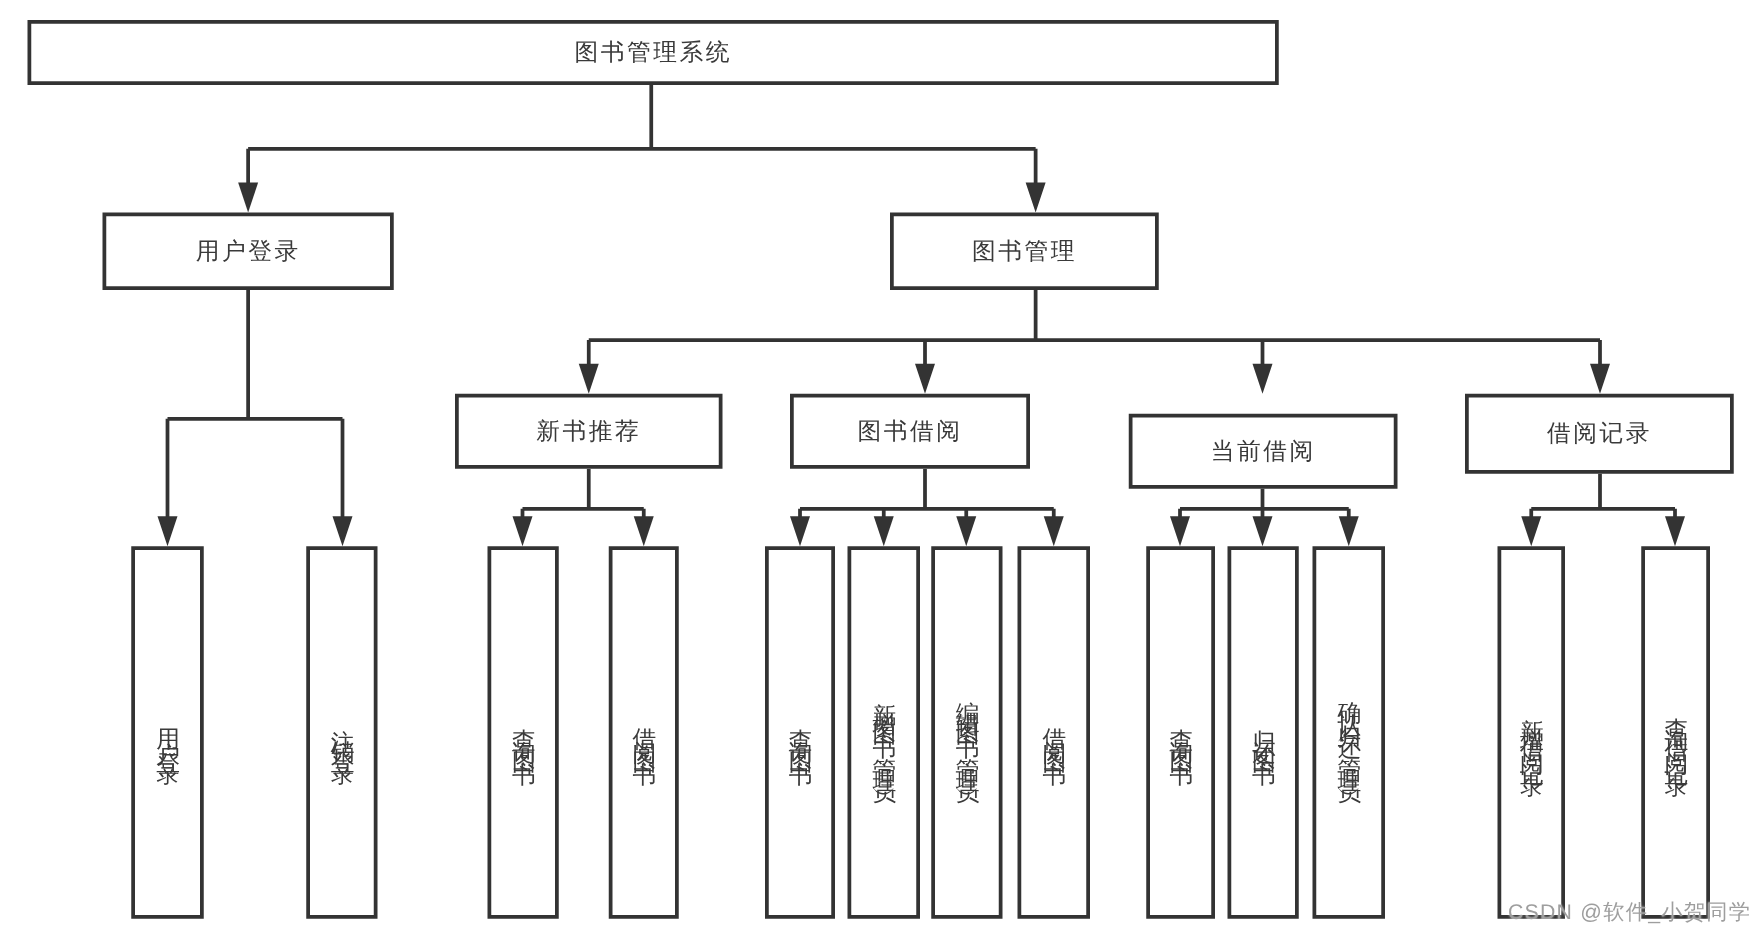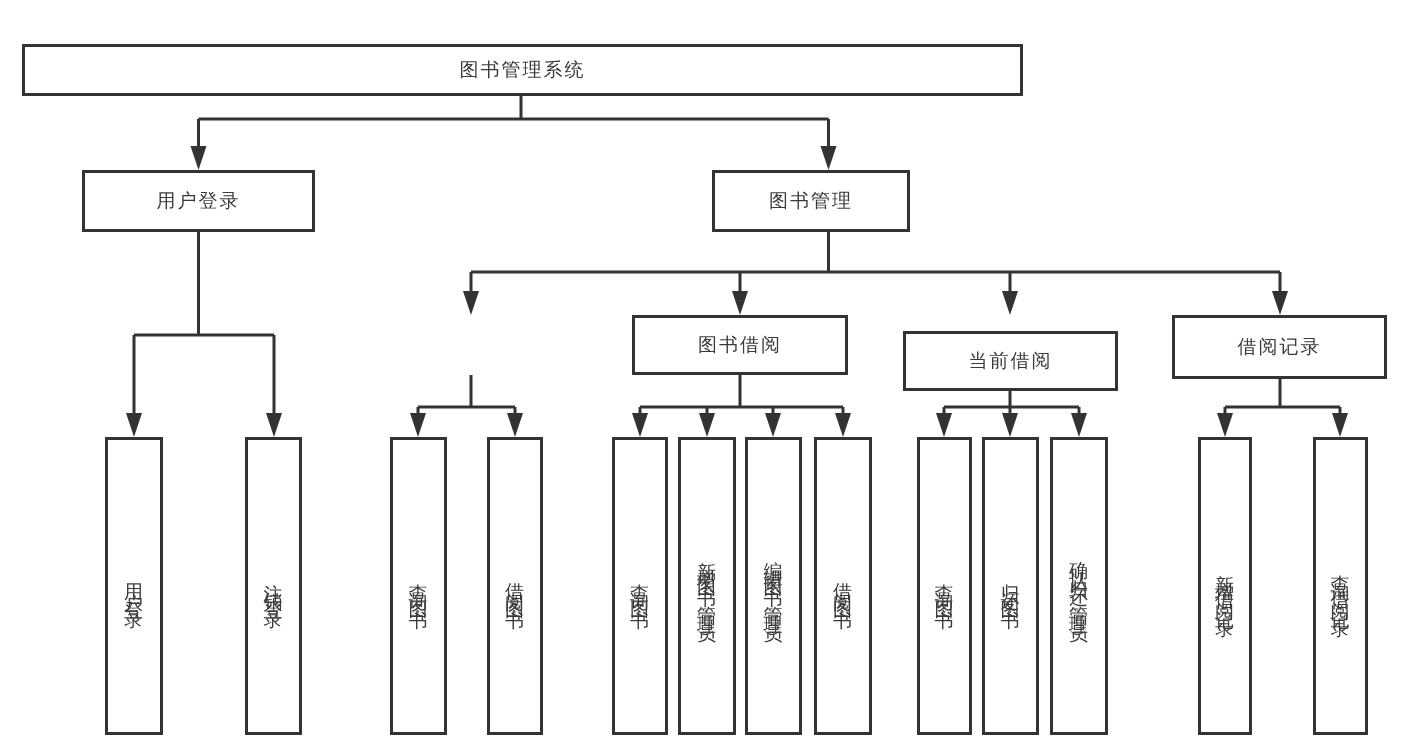--- a/index.html
+++ b/index.html
@@ -73,26 +73,27 @@
       <polygon points="1002,413 1018,413 1010,437"></polygon>
       <polygon points="1071,413 1087,413 1079,437"></polygon>
     </g>
     <g>
       <path d="M1280,375 V407 M1225,407 H1340 M1225,407 V419 M1340,407 V419"></path>
       <polygon points="1217,413 1233,413 1225,437"></polygon>
       <polygon points="1332,413 1348,413 1340,437"></polygon>
     </g>
   </svg>
 
-  <div class="node hbox" style="left:22px;top:16px;width:1001px;height:52px;margin-top:28px;">图书管理系统</div>
+  <div class="node hbox" style="left:22px;top:16px;width:1001px;height:52px;">图书管理系统</div>
 
   <div class="node hbox" style="left:82px;top:170px;width:233px;height:62px;">用户登录</div>
-  <div class="node hbox" style="left:712px;top:170px;width:198px;height:62px;">图书管理</div>
+  <div class="node hbox" style="left:712px;top:170px;width:215px;height:62px;">图书管理</div>
 
-  <div class="node hbox" style="left:632px;top:315px;width:216px;height:60px;">图书借阅</div>
+  <div class="node hbox" style="left:364px;top:315px;width:214px;height:60px;">新书推荐</div>
+  <div class="node hbox" style="left:632px;top:315px;width:192px;height:60px;">图书借阅</div>
   <div class="node hbox" style="left:903px;top:331px;width:215px;height:60px;">当前借阅</div>
   <div class="node hbox" style="left:1172px;top:315px;width:215px;height:64px;">借阅记录</div>
 
   <div class="node vbox" style="left:105px;top:437px;width:58px;height:298px;">用户登录</div>
   <div class="node vbox" style="left:245px;top:437px;width:57px;height:298px;">注销登录</div>
 
   <div class="node vbox" style="left:390px;top:437px;width:57px;height:298px;">查询图书</div>
   <div class="node vbox" style="left:487px;top:437px;width:56px;height:298px;">借阅图书</div>
 
   <div class="node vbox" style="left:612px;top:437px;width:56px;height:298px;">查询图书</div>
@@ -100,14 +101,15 @@
   <div class="node vbox" style="left:745px;top:437px;width:57px;height:298px;">编辑图书（管理员）</div>
   <div class="node vbox" style="left:814px;top:437px;width:58px;height:298px;">借阅图书</div>
 
   <div class="node vbox" style="left:917px;top:437px;width:55px;height:298px;">查询图书</div>
   <div class="node vbox" style="left:982px;top:437px;width:57px;height:298px;">归还图书</div>
   <div class="node vbox" style="left:1050px;top:437px;width:58px;height:298px;">确认归还（管理员）</div>
 
   <div class="node vbox" style="left:1198px;top:437px;width:54px;height:298px;">新增借阅记录</div>
   <div class="node vbox" style="left:1313px;top:437px;width:55px;height:298px;">查询借阅记录</div>
 
+  <div class="watermark" style="right:4px;top:718px;">CSDN @软件_小贺同学</div>
 
 </div>
 
 </body></html>

